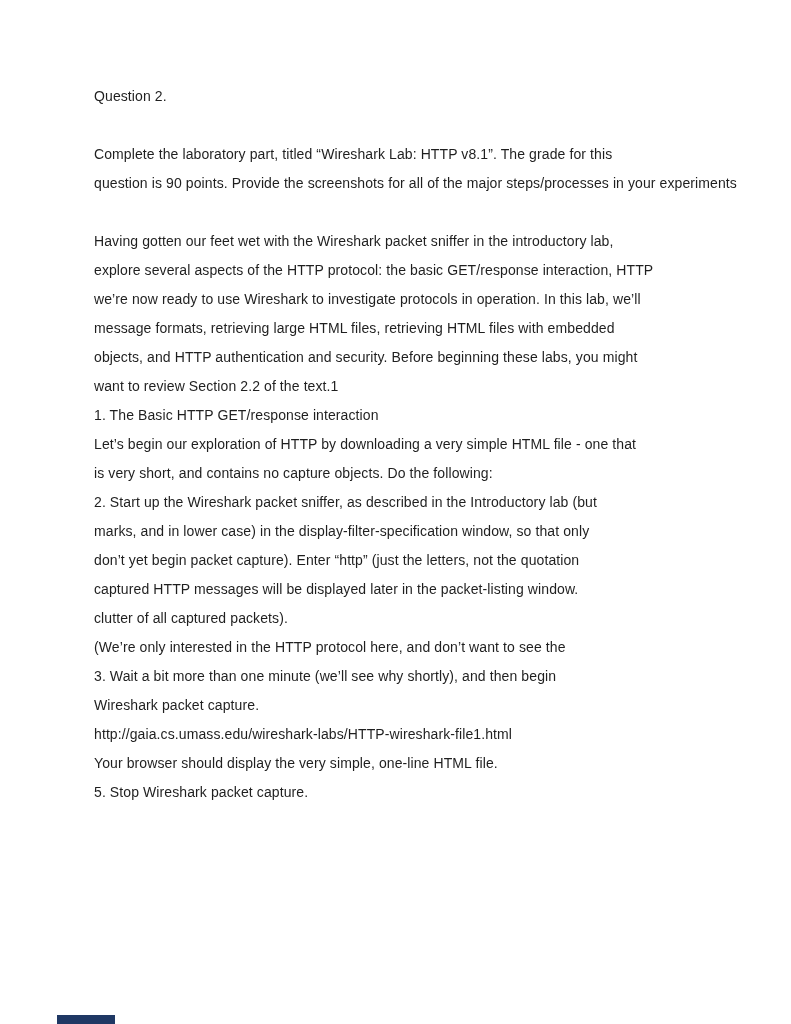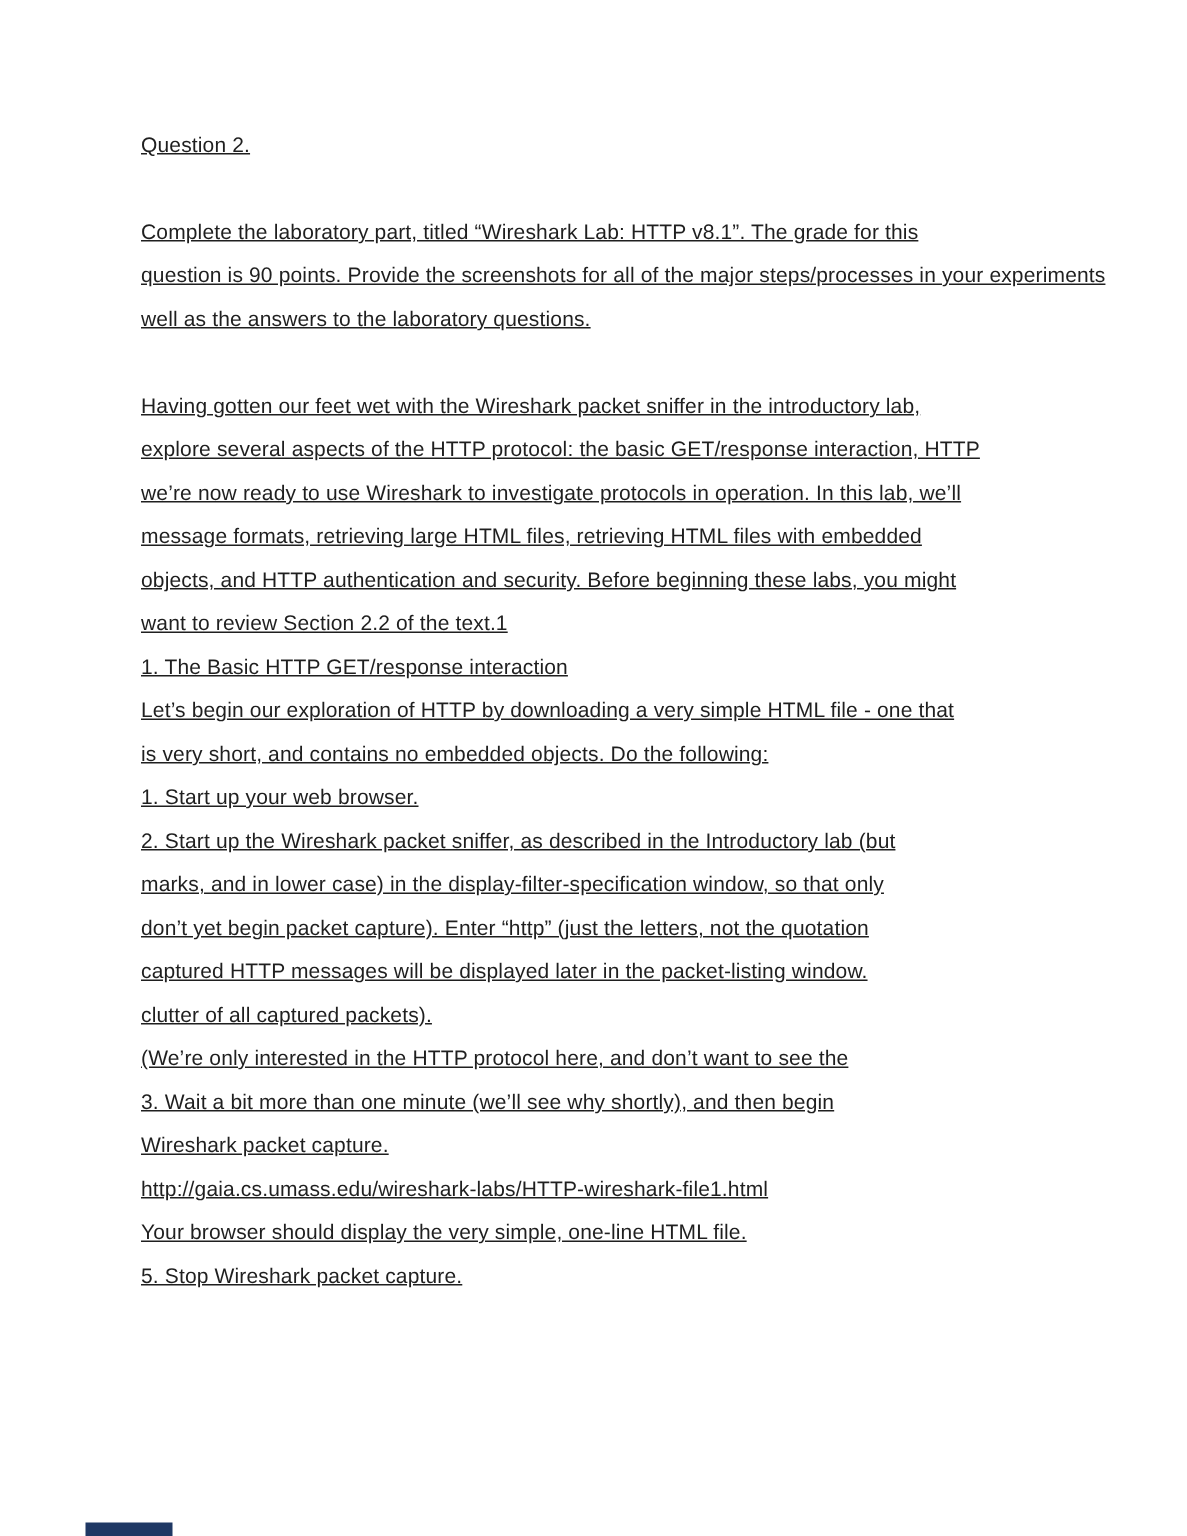--- a/index.html
+++ b/index.html
@@ -22,53 +22,51 @@
   .doc-text {
     position: absolute;
     left: 94px;
     top: 82px;
     right: 10px;
     font-size: 14px;
     color: var(--text-color, #1f1f1f);
     letter-spacing: 0.1px;
   }
   .line { white-space: nowrap; }
-  .line.normal { height: 29px; line-height: 29px; text-decoration: underline; }
+  .line.normal { height: 29px; line-height: 29px; }
   .line.tight  { height: 19px; line-height: 19px; }
   .line.blank  { height: 29px; }
   .bottom-bar {
     position: absolute;
     left: 57px;
     bottom: 0;
     width: 58px;
     height: 9px;
     background: var(--bar-color, #1f3864);
   }
 </style>
 </head>
 <body style="--page-bg: #ffffff; --text-color: #1f1f1f; --bar-color: #1f3864;">
 
 <div class="page">
   <div class="doc-text" id="doc-lines">
       <div class="line normal">Question 2.</div>
       <div class="line blank"></div>
       <div class="line normal">Complete the laboratory part, titled “Wireshark Lab: HTTP v8.1”. The grade for this</div>
       <div class="line normal">question is 90 points. Provide the screenshots for all of the major steps/processes in your experiments</div>
-      <div class="line normal">well as the answers to the laboratory questions.</div>
       <div class="line blank"></div>
       <div class="line normal">Having gotten our feet wet with the Wireshark packet sniffer in the introductory lab,</div>
       <div class="line normal">explore several aspects of the HTTP protocol: the basic GET/response interaction, HTTP</div>
       <div class="line normal">we’re now ready to use Wireshark to investigate protocols in operation. In this lab, we’ll</div>
       <div class="line normal">message formats, retrieving large HTML files, retrieving HTML files with embedded</div>
       <div class="line normal">objects, and HTTP authentication and security. Before beginning these labs, you might</div>
       <div class="line normal">want to review Section 2.2 of the text.1</div>
       <div class="line normal">1. The Basic HTTP GET/response interaction</div>
       <div class="line normal">Let’s begin our exploration of HTTP by downloading a very simple HTML file - one that</div>
-      <div class="line normal">is very short, and contains no embedded objects. Do the following:</div>
-      <div class="line normal">1. Start up your web browser.</div>
+      <div class="line normal">is very short, and contains no capture objects. Do the following:</div>
       <div class="line normal">2. Start up the Wireshark packet sniffer, as described in the Introductory lab (but</div>
       <div class="line normal">marks, and in lower case) in the display-filter-specification window, so that only</div>
       <div class="line normal">don’t yet begin packet capture). Enter “http” (just the letters, not the quotation</div>
       <div class="line normal">captured HTTP messages will be displayed later in the packet-listing window.</div>
       <div class="line normal">clutter of all captured packets).</div>
       <div class="line normal">(We’re only interested in the HTTP protocol here, and don’t want to see the</div>
       <div class="line normal">3. Wait a bit more than one minute (we’ll see why shortly), and then begin</div>
       <div class="line normal">Wireshark packet capture.</div>
       <div class="line normal">http://gaia.cs.umass.edu/wireshark-labs/HTTP-wireshark-file1.html</div>
       <div class="line normal">Your browser should display the very simple, one-line HTML file.</div>

